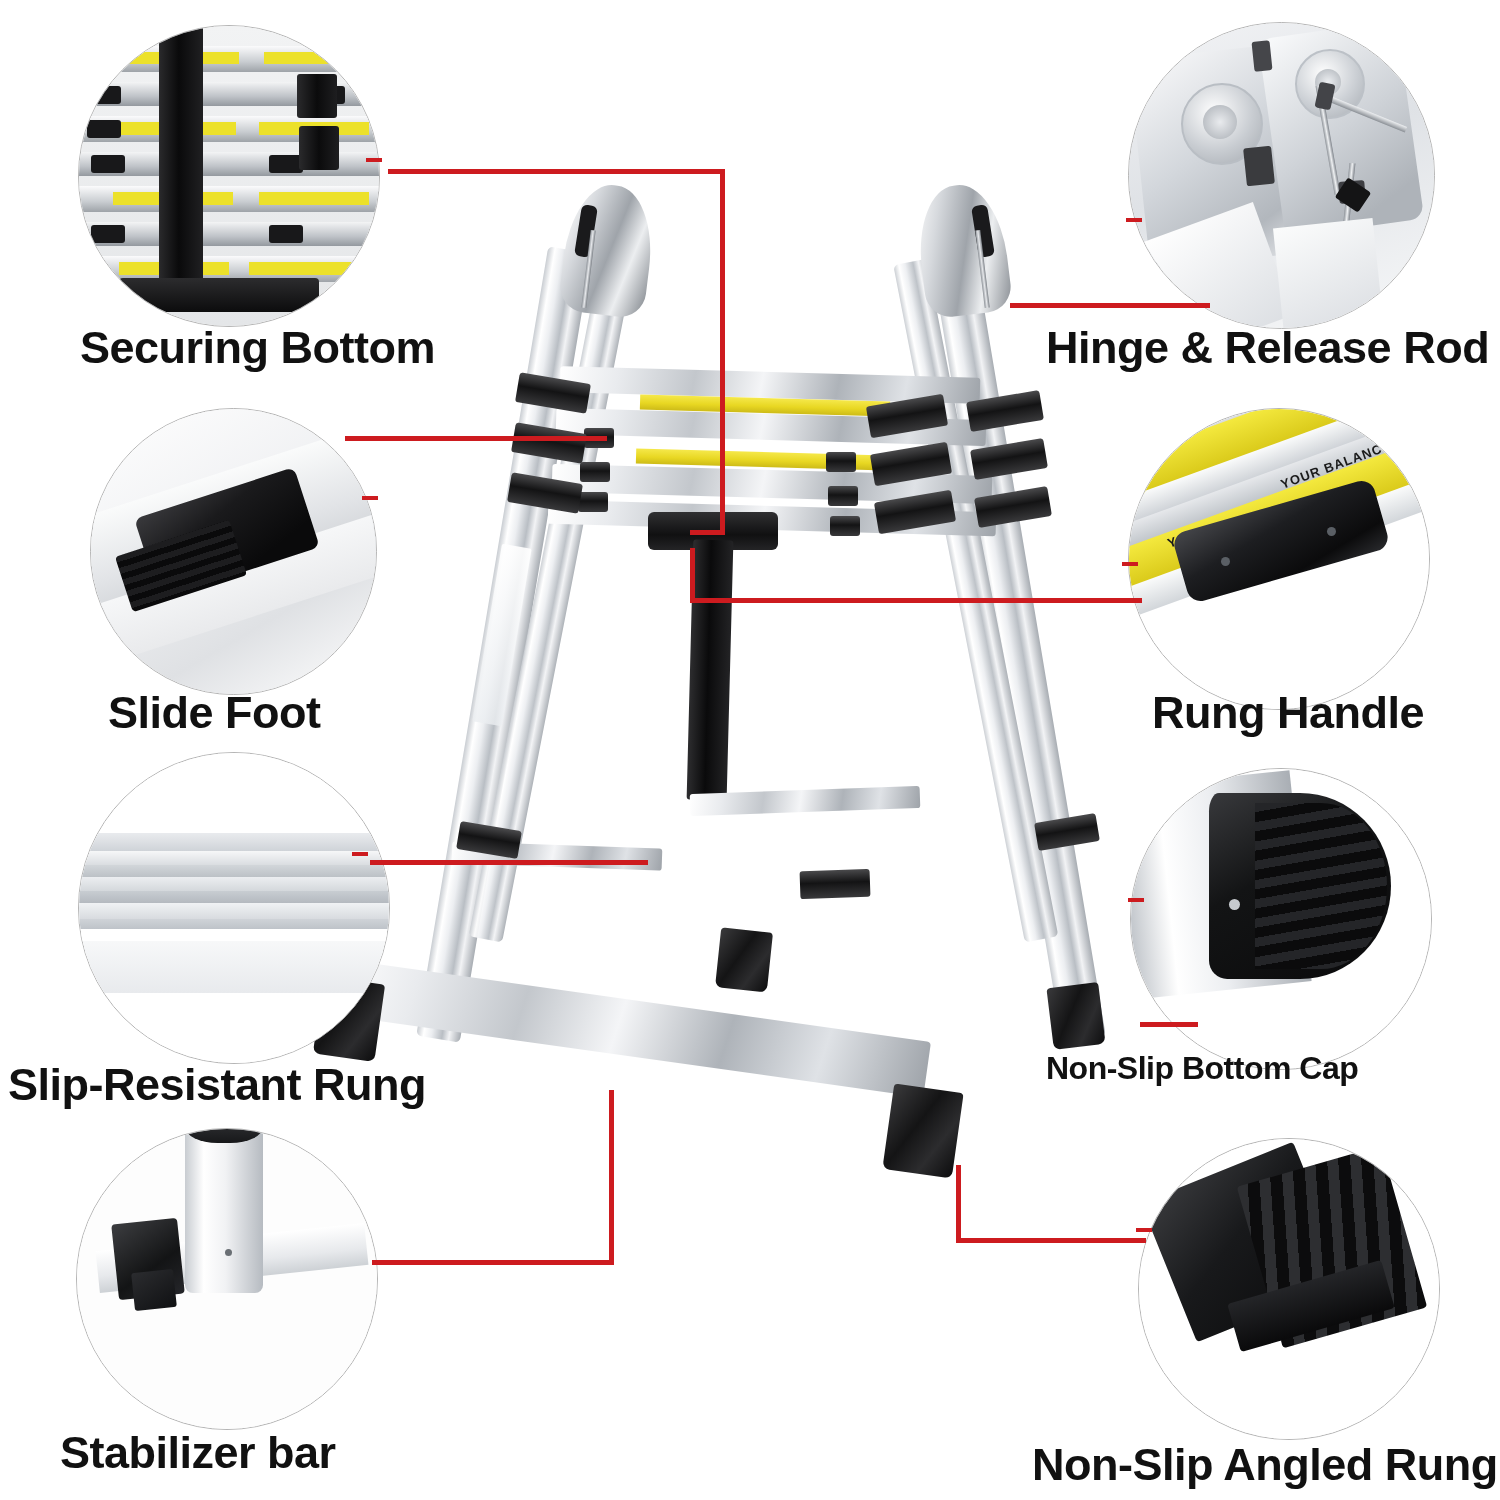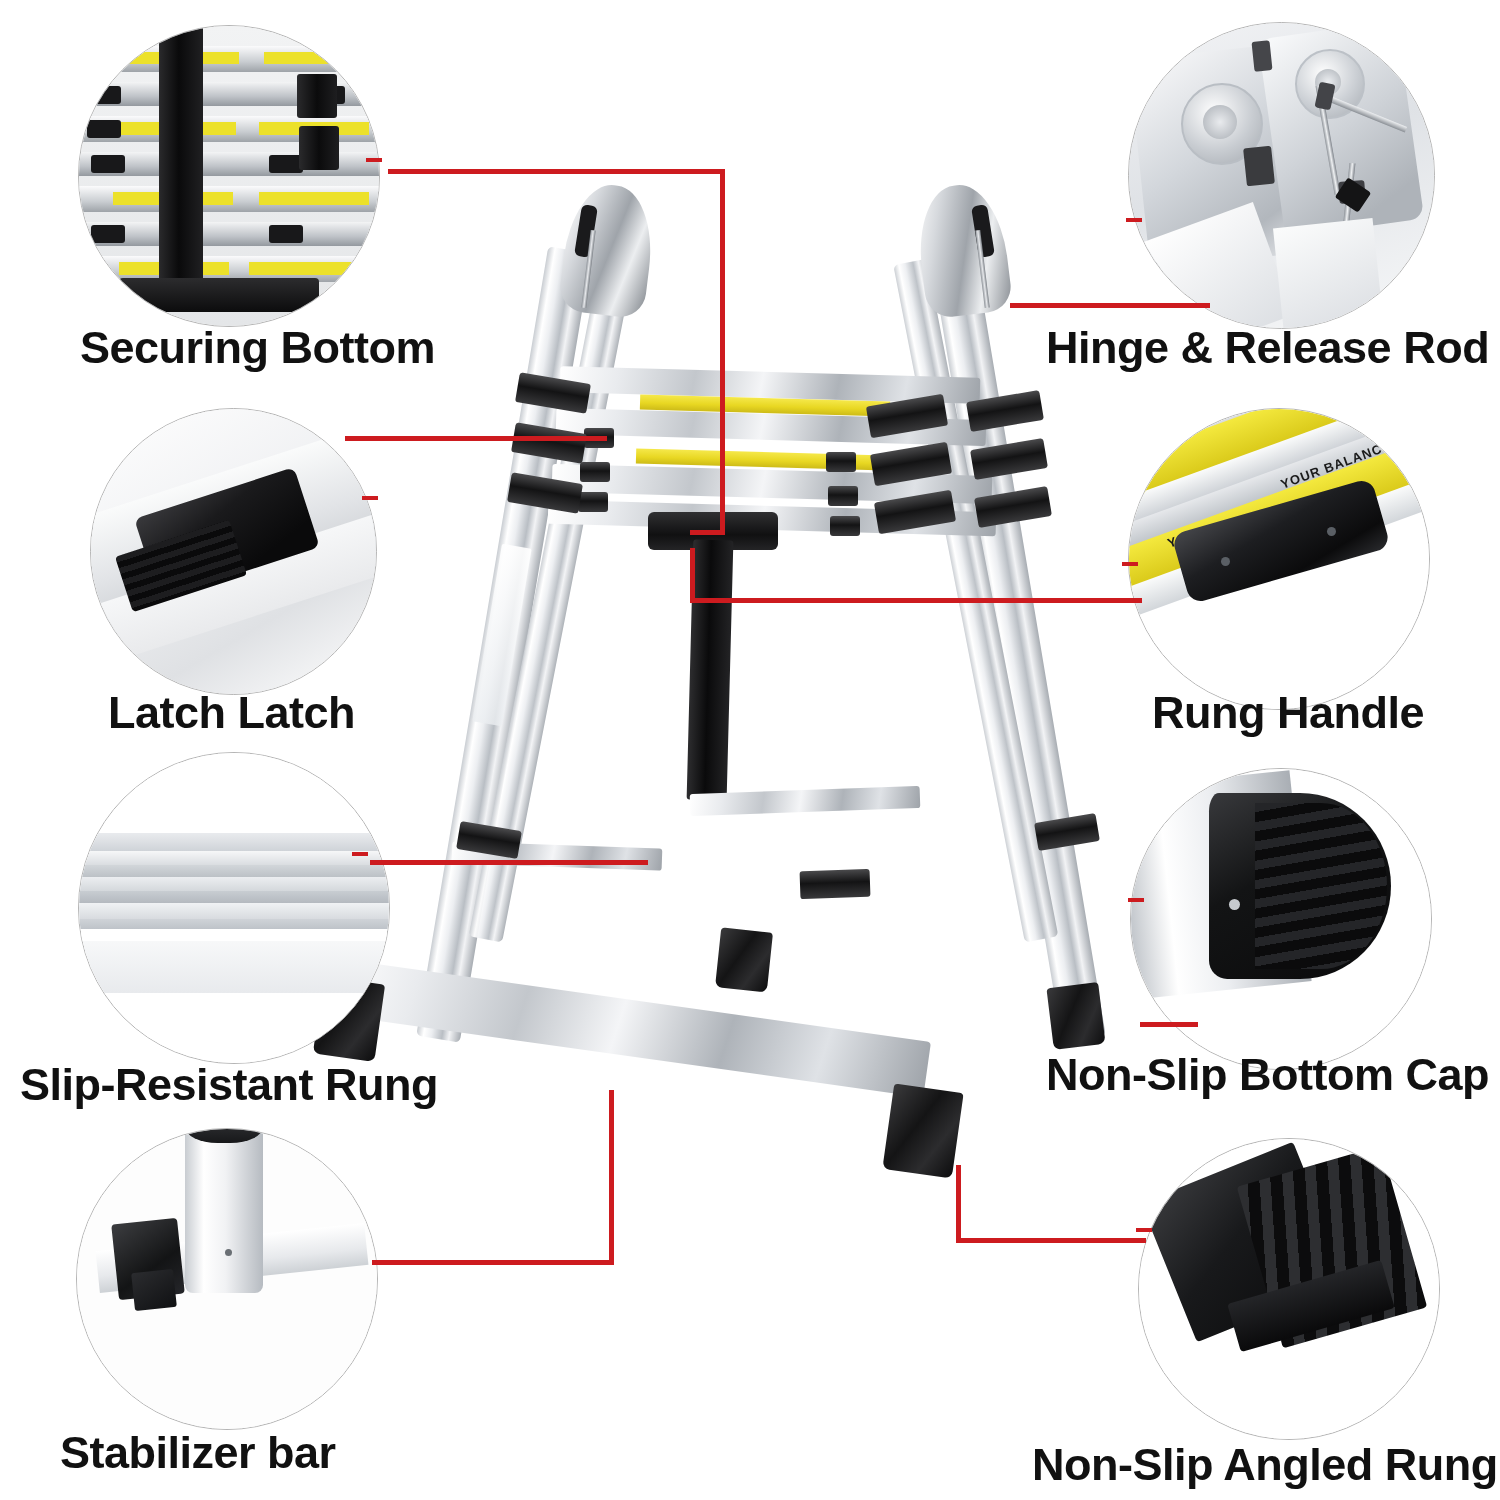--- a/index.html
+++ b/index.html
@@ -210,21 +210,21 @@
             background:linear-gradient(180deg,#f6f7f8,#e9eaec);transform:rotate(-18deg);"></div>
 
         <div style="position:absolute;left:52px;top:82px;width:168px;height:84px;
             border-radius:8px;transform:rotate(-18deg);
             background:linear-gradient(160deg,#3a3a3d 0%,#1a1a1c 35%,#0a0a0b 80%);"></div>
         <div style="position:absolute;left:30px;top:128px;width:120px;height:58px;
             border-radius:4px;transform:rotate(-18deg);
             background:repeating-linear-gradient(180deg,#1d1d1f 0 6px,#0a0a0b 6px 12px);"></div>
       </div>
     </div>
-    <div class="caption" style="left:108px;top:690px;font-size:45px;">Latch Latch</div>
+    <div class="caption" style="left:108px;top:690px;font-size:45px;">Slide Foot</div>
   </div>
 
   <div class="callout">
     <div class="circle" style="left:78px;top:752px;width:310px;height:310px;">
       <div class="inner" style="background:#ffffff;">
         <div style="position:absolute;left:0;top:80px;width:310px;height:18px;
             background:linear-gradient(180deg,#e9ebee,#cfd3d8);"></div>
         <div style="position:absolute;left:0;top:98px;width:310px;height:14px;
             background:linear-gradient(180deg,#f6f7f8,#dadde1);"></div>
         <div style="position:absolute;left:0;top:112px;width:310px;height:12px;
@@ -235,21 +235,21 @@
             background:linear-gradient(180deg,#c8cdd2,#b4b9bf);"></div>
         <div style="position:absolute;left:0;top:150px;width:310px;height:16px;
             background:linear-gradient(180deg,#f0f2f4,#d8dbdf);"></div>
         <div style="position:absolute;left:0;top:166px;width:310px;height:10px;
             background:linear-gradient(180deg,#cfd3d8,#bec3c9);"></div>
         <div style="position:absolute;left:0;top:176px;width:310px;height:12px;background:#ffffff;"></div>
         <div style="position:absolute;left:0;top:188px;width:310px;height:52px;
             background:linear-gradient(180deg,#f7f8f9,#e8eaed);"></div>
       </div>
     </div>
-    <div class="caption" style="left:20px;top:1062px;font-size:45px;">Slip-Resistant Rung</div>
+    <div class="caption" style="left:8px;top:1062px;font-size:45px;">Slip-Resistant Rung</div>
   </div>
 
   <div class="callout">
     <div class="circle" style="left:76px;top:1128px;width:300px;height:300px;">
       <div class="inner" style="background:#fdfdfd;">
 
         <div style="position:absolute;left:20px;top:108px;width:270px;height:42px;
             background:linear-gradient(180deg,#ffffff,#e7e9ec 60%,#cdd1d5);transform:rotate(-6deg);"></div>
 
         <div style="position:absolute;left:108px;top:-14px;width:78px;height:178px;
@@ -371,21 +371,21 @@
             border-radius:10px 50% 50% 10%/10% 50% 50% 10%;
             background:linear-gradient(150deg,#38393c 0%,#131415 40%,#0a0a0b 100%);"></div>
         <div style="position:absolute;left:124px;top:34px;width:132px;height:166px;
             border-radius:0 50% 50% 0/0 50% 50% 0;
             background:repeating-linear-gradient(170deg,#242528 0 9px,#0b0b0c 9px 19px);"></div>
 
         <div style="position:absolute;left:98px;top:130px;width:11px;height:11px;
             border-radius:50%;background:#c6cace;"></div>
       </div>
     </div>
-    <div class="caption" style="left:1046px;top:1052px;font-size:45px;">Non-Slip Bottom Cap</div>
+    <div class="caption" style="left:1046px;top:1052px;font-size:32px;">Non-Slip Bottom Cap</div>
   </div>
 
   <div class="callout">
     <div class="circle" style="left:1138px;top:1138px;width:300px;height:300px;">
       <div class="inner" style="background:#ffffff;">
 
         <div style="position:absolute;left:24px;top:28px;width:164px;height:150px;
             transform:rotate(-22deg);border-radius:4px;
             background:linear-gradient(150deg,#3b3c3f 0%,#18191b 45%,#0b0b0c 100%);"></div>
 

